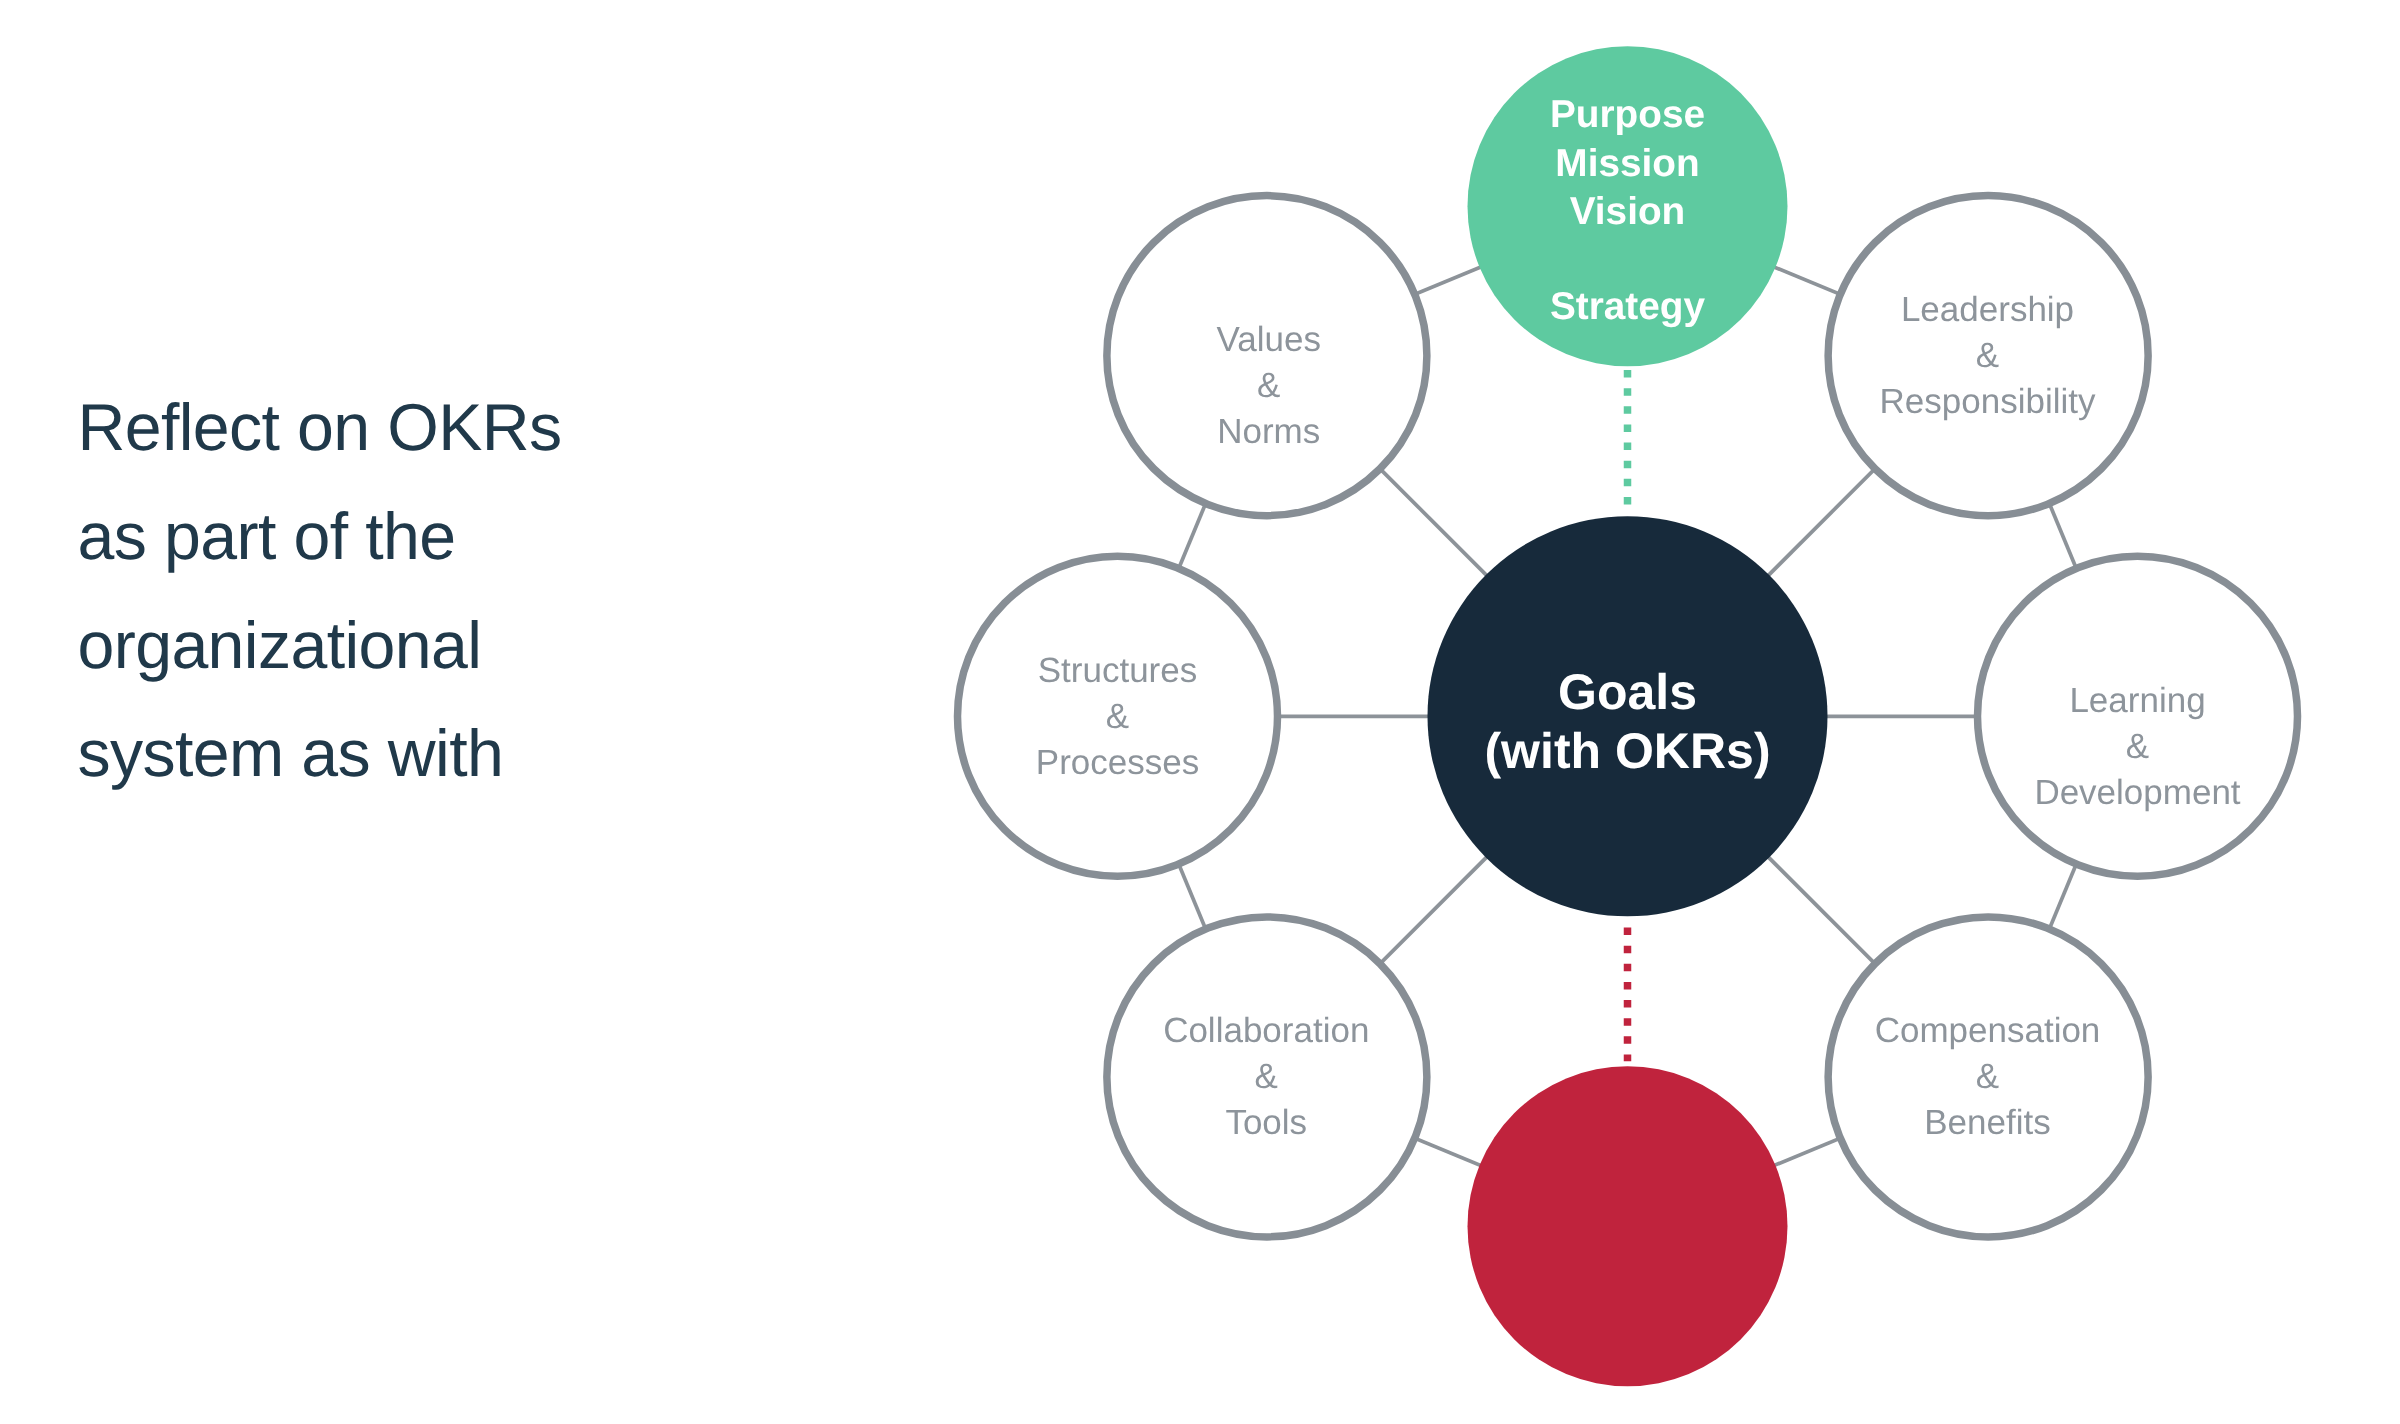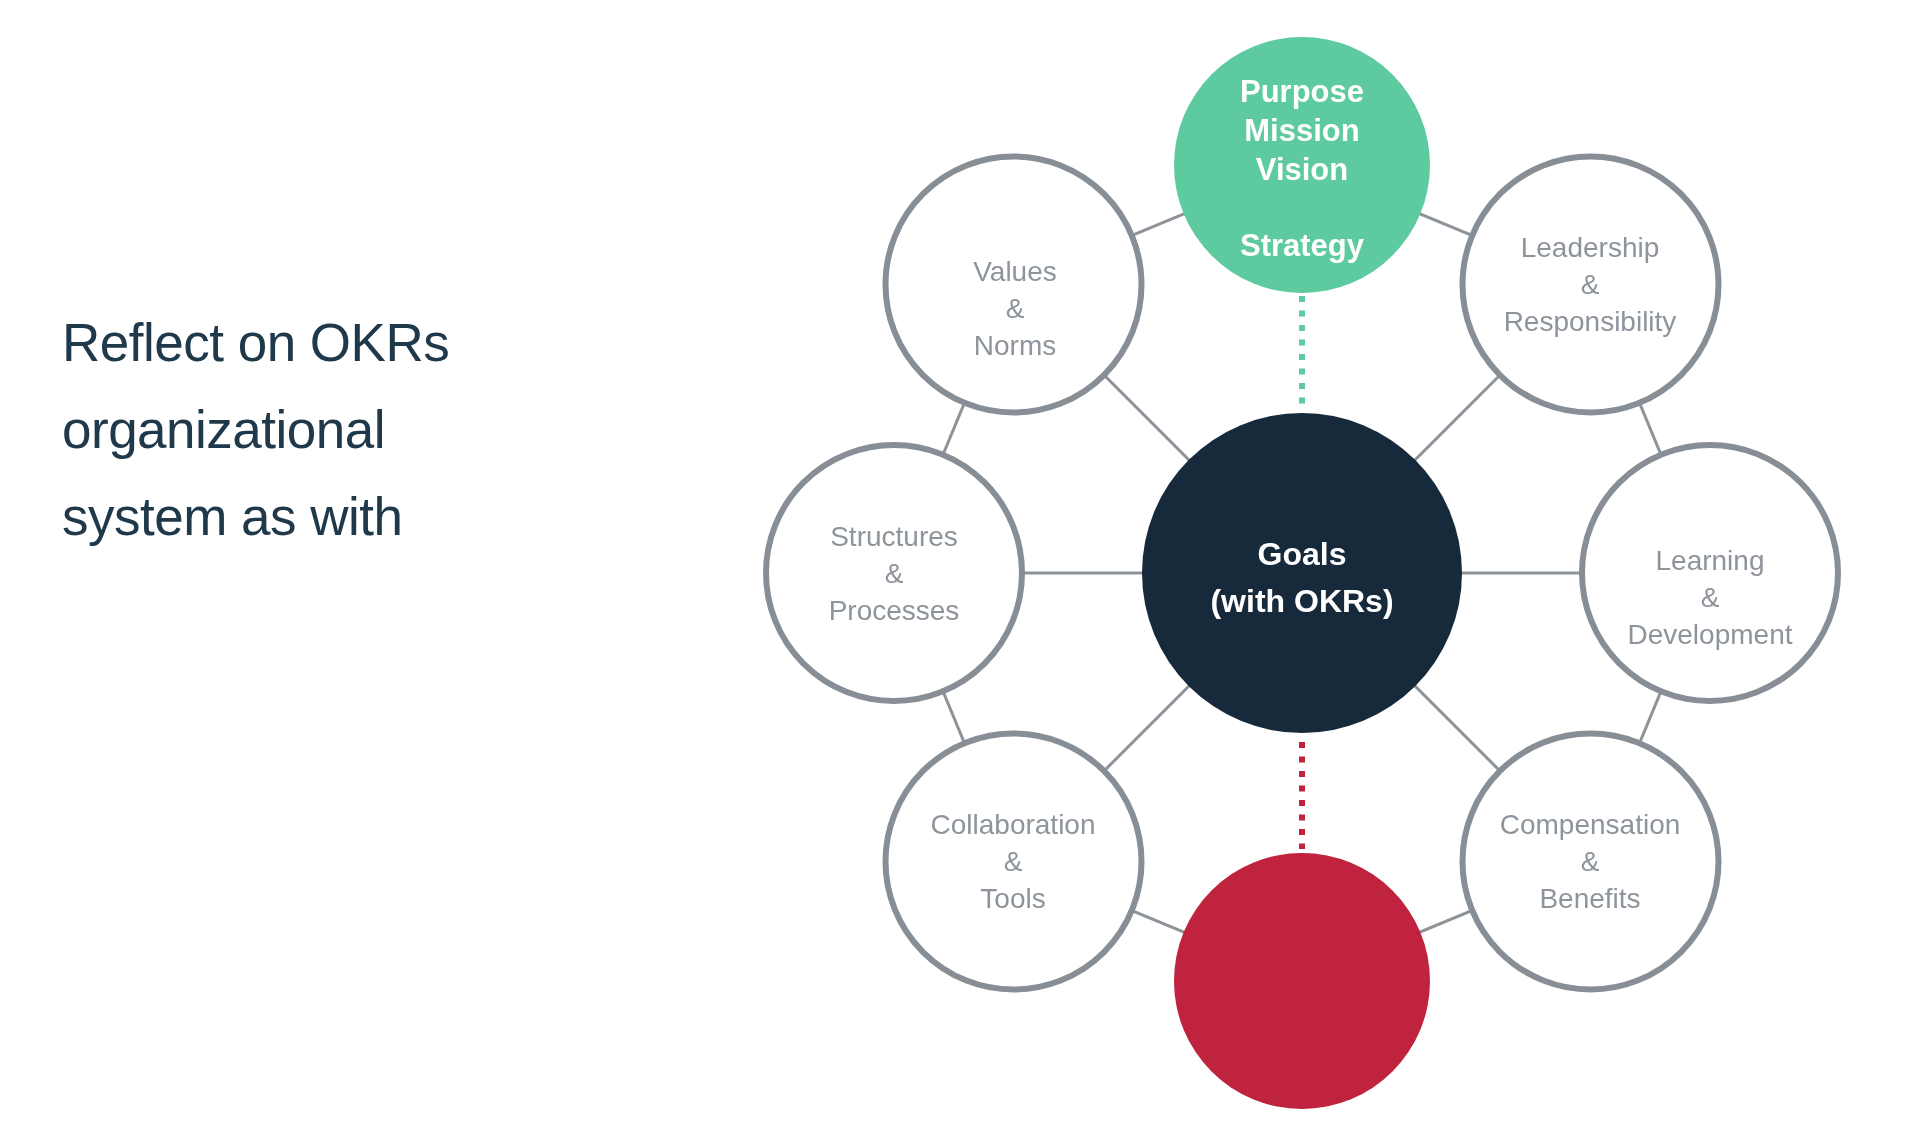--- a/index.html
+++ b/index.html
@@ -42,30 +42,31 @@
     font-size: 28px;
     line-height: 37px;
     font-weight: 400;
   }
   .green-label, .center-label, .red-label {
     color: #ffffff;
     font-weight: 700;
   }
   .green-label { font-size: 31px; line-height: 39px; }
   .green-label .sub { margin-top: 37px; }
-  .center-label { font-size: 32px; line-height: 47px; }
+  .center-label { font-size: 40px; line-height: 47px; }
   .red-label { font-size: 33px; line-height: 40px; }
 </style>
 </head>
 <body>
 
 <div class="stage">
 
   <div class="headline">
     <div>Reflect on OKRs</div>
+    <div>as part of the</div>
     <div>organizational</div>
     <div>system as with</div>
   </div>
 
   <svg class="diagram" width="1920" height="1139" viewBox="0 0 1920 1139">
 
     <g stroke="#8d9399" stroke-width="3">
       <line x1="1302" y1="165" x2="1013.5" y2="284.5"></line>
       <line x1="1302" y1="165" x2="1590.5" y2="284.5"></line>
       <line x1="1013.5" y1="284.5" x2="894" y2="573"></line>

